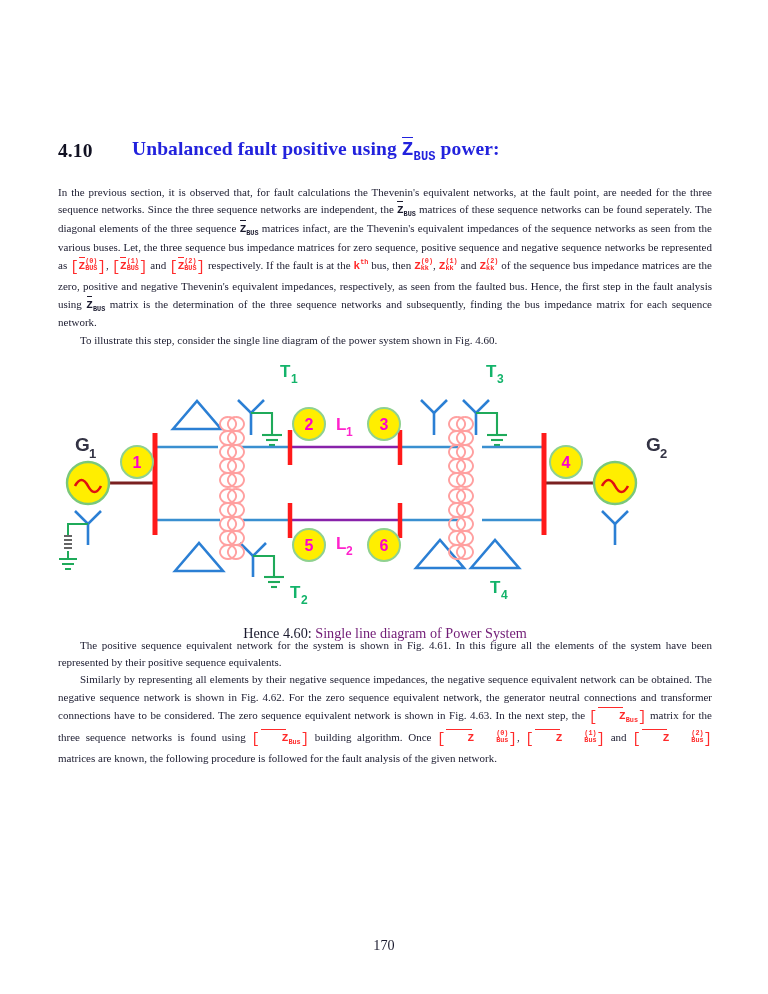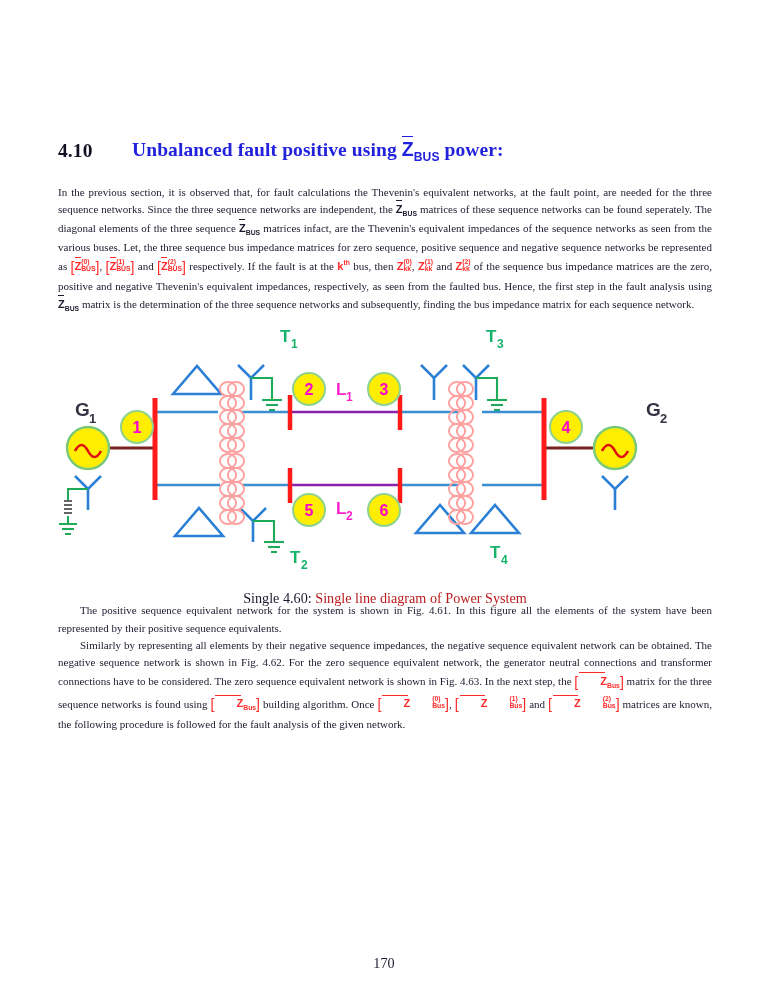--- a/index.html
+++ b/index.html
@@ -51,21 +51,21 @@
     text-align: justify;
     margin: 0 0 0 0;
     text-indent: 0;
   }
   p.body.indent {
     text-indent: 22px;
   }
   .red { color: #ff2a2a; }
   
   .mathb {
-    font-family: Liberation Sans, sans-serif;
+    font-family: Liberation Mono, monospace;
     font-weight: bold;
     white-space: nowrap;
   }
   .ovl {
     position: relative;
     display: inline-block;
   }
   .ovl::before {
     content: "";
     position: absolute;
@@ -94,47 +94,48 @@
     position: relative;
     width: 654px;
     height: 268px;
     margin-top: 6px;
   }
   .figure-caption {
     text-align: center;
     font-size: 14.2px;
     margin-top: 2px;
   }
-  .cap-red { color: #b91c1c; margin-top: 36px; }
+  .cap-red { color: #701a75; margin-top: 36px; }
 
   
   .page-number {
     position: absolute;
     left: 0;
     right: 0;
-    bottom: 22px;
+    bottom: 40px;
     text-align: center;
     font-size: 14.2px;
     color: #1a1a2e;
   }
   svg { display: block; }
 </style>
 </head>
 <body>
 
 <div class="page">
   <div class="content">
 
     <h2 class="section-head">
       <span class="section-num">4.10</span>
       <span class="section-title"><span>Unbalanced fault positive using </span><span class="mathb"><span class="ovl">Z</span><sub class="sm">BUS</sub></span><span> power:</span></span>
     </h2>
 
     <p class="body"><span>In the previous section, it is observed that, for fault calculations the Thevenin's equivalent networks, at the fault point, are needed for the three sequence networks. Since the three sequence networks are independent, the </span><span class="mathb"><span class="ovl">Z</span><sub class="sm">BUS</sub></span><span> matrices of these sequence networks can be found seperately. The diagonal elements of the three sequence </span><span class="mathb"><span class="ovl">Z</span><sub class="sm">BUS</sub></span><span> matrices infact, are the Thevenin's equivalent impedances of the sequence networks as seen from the various buses. Let, the three sequence bus impedance matrices for zero sequence, positive sequence and negative sequence networks be represented as </span><span class="mathb red"><span class="brk">[</span><span class="ovl">Z</span><span class="supsub"><i class="up">(0)</i><i>BUS</i></span><span class="brk">]</span></span><span>, </span><span class="mathb red"><span class="brk">[</span><span class="ovl">Z</span><span class="supsub"><i class="up">(1)</i><i>BUS</i></span><span class="brk">]</span></span><span> and </span><span class="mathb red"><span class="brk">[</span><span class="ovl">Z</span><span class="supsub"><i class="up">(2)</i><i>BUS</i></span><span class="brk">]</span></span><span> respectively. If the fault is at the </span><span class="mathb red"><span>k</span><sup class="sm">th</sup></span><span> bus, then </span><span class="mathb red">Z<span class="supsub"><i class="up">(0)</i><i>kk</i></span></span><span>, </span><span class="mathb red">Z<span class="supsub"><i class="up">(1)</i><i>kk</i></span></span><span> and </span><span class="mathb red">Z<span class="supsub"><i class="up">(2)</i><i>kk</i></span></span><span> of the sequence bus impedance matrices are the zero, positive and negative Thevenin's equivalent impedances, respectively, as seen from the faulted bus. Hence, the first step in the fault analysis using </span><span class="mathb"><span class="ovl">Z</span><sub class="sm">BUS</sub></span><span> matrix is the determination of the three sequence networks and subsequently, finding the bus impedance matrix for each sequence network.</span></p>
 
+    <p class="body indent">To illustrate this step, consider the single line diagram of the power system shown in Fig. 4.60.</p>
 
     <div class="figure-wrap">
       <svg width="654" height="268" viewBox="0 0 654 268">
 
         <g>
           <text x="222" y="22" font-family="Liberation Sans, sans-serif" font-size="17" font-weight="bold" fill="#13b36a">T</text>
           <text x="233" y="28" font-family="Liberation Sans, sans-serif" font-size="12" font-weight="bold" fill="#13b36a">1</text>
         </g>
         <g>
           <text x="428" y="22" font-family="Liberation Sans, sans-serif" font-size="17" font-weight="bold" fill="#13b36a">T</text>
@@ -334,21 +335,21 @@
           <text x="278" y="75" font-family="Liberation Sans, sans-serif" font-size="17" font-weight="bold" fill="#ff22cc">L</text>
           <text x="288" y="81" font-family="Liberation Sans, sans-serif" font-size="12" font-weight="bold" fill="#ff22cc">1</text>
         </g>
         <g>
           <text x="278" y="194" font-family="Liberation Sans, sans-serif" font-size="17" font-weight="bold" fill="#ff22cc">L</text>
           <text x="288" y="200" font-family="Liberation Sans, sans-serif" font-size="12" font-weight="bold" fill="#ff22cc">2</text>
         </g>
       </svg>
 
       <div class="figure-caption">
-        <span>Single 4.60:</span>
+        <span>Hence 4.60:</span>
         <span class="cap-red">Single line diagram of Power System</span>
       </div>
     </div>
 
     <p class="body indent" style="margin-top:14px;">The positive sequence equivalent network for the system is shown in Fig. 4.61. In this figure all the elements of the system have been represented by their positive sequence equivalents.</p>
 
     <p class="body indent"><span>Similarly by representing all elements by their negative sequence impedances, the negative sequence equivalent network can be obtained. The negative sequence network is shown in Fig. 4.62. For the zero sequence equivalent network, the generator neutral connections and transformer connections have to be considered. The zero sequence equivalent network is shown in Fig. 4.63. In the next step, the </span><span class="mathb red"><span class="brk">[</span><span class="ovl">Z</span><sub class="sm">Bus</sub><span class="brk">]</span></span><span> matrix for the three sequence networks is found using </span><span class="mathb red"><span class="brk">[</span><span class="ovl">Z</span><sub class="sm">Bus</sub><span class="brk">]</span></span><span> building algorithm. Once </span><span class="mathb red"><span class="brk">[</span><span class="ovl">Z</span><span class="supsub"><i class="up">(0)</i><i>Bus</i></span><span class="brk">]</span></span><span>, </span><span class="mathb red"><span class="brk">[</span><span class="ovl">Z</span><span class="supsub"><i class="up">(1)</i><i>Bus</i></span><span class="brk">]</span></span><span> and </span><span class="mathb red"><span class="brk">[</span><span class="ovl">Z</span><span class="supsub"><i class="up">(2)</i><i>Bus</i></span><span class="brk">]</span></span><span> matrices are known, the following procedure is followed for the fault analysis of the given network.</span></p>
 
   </div>
 

